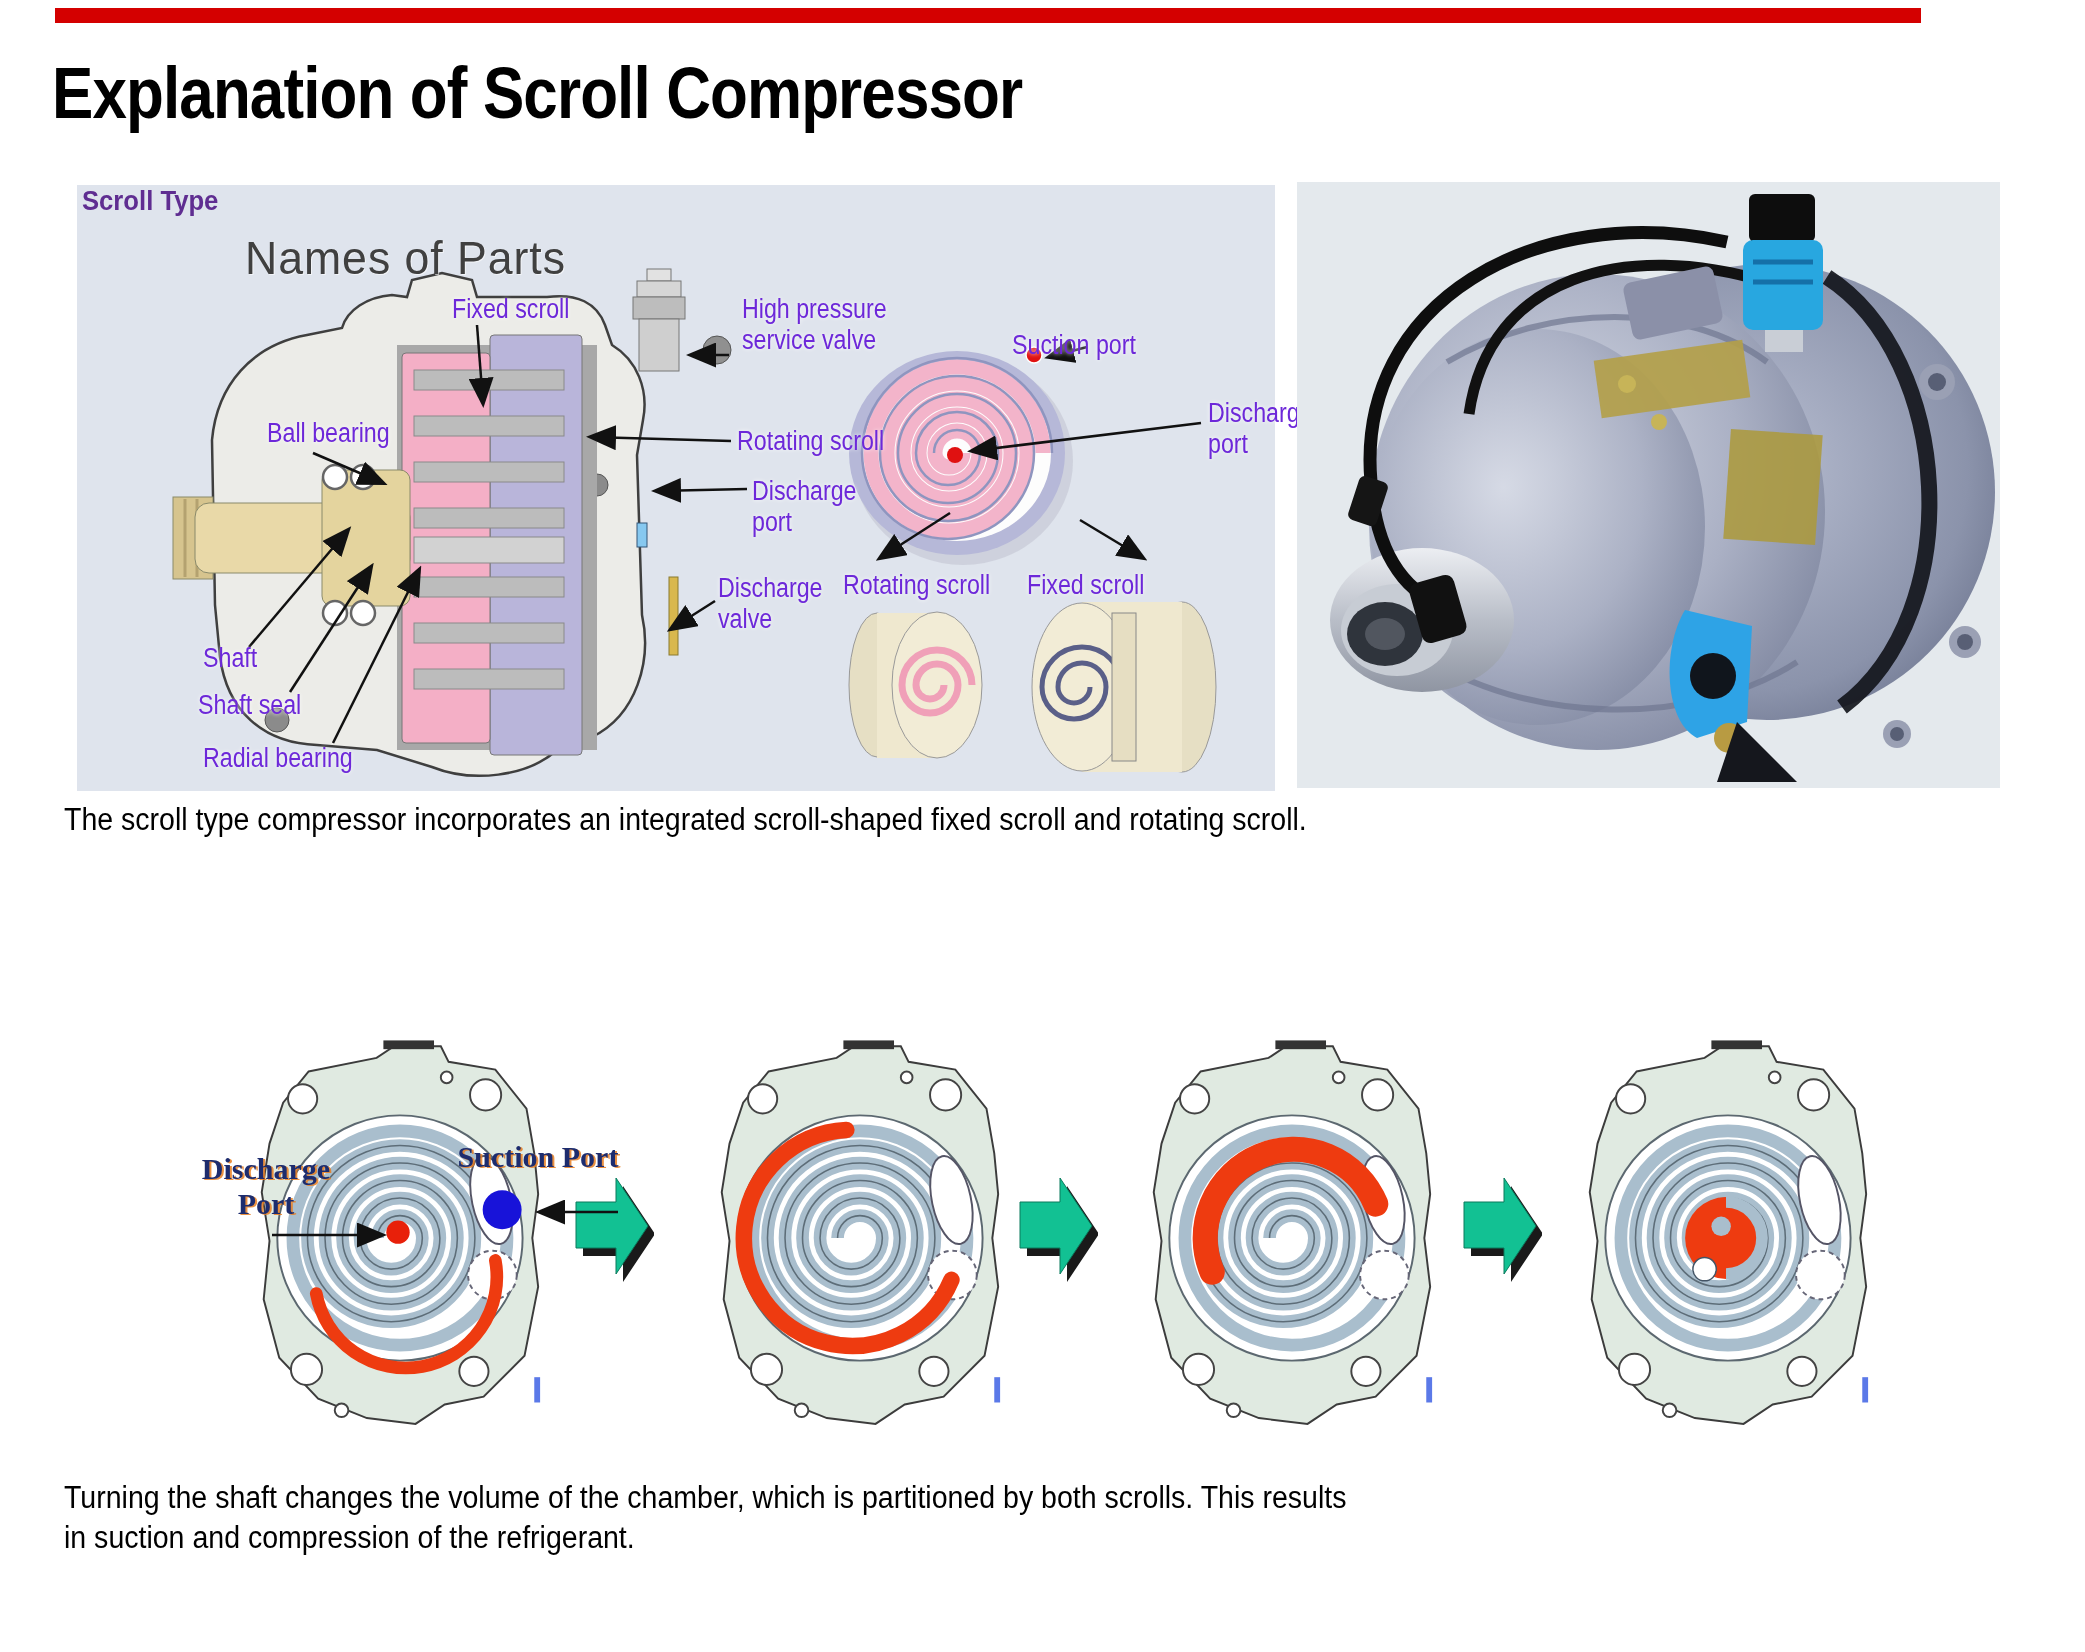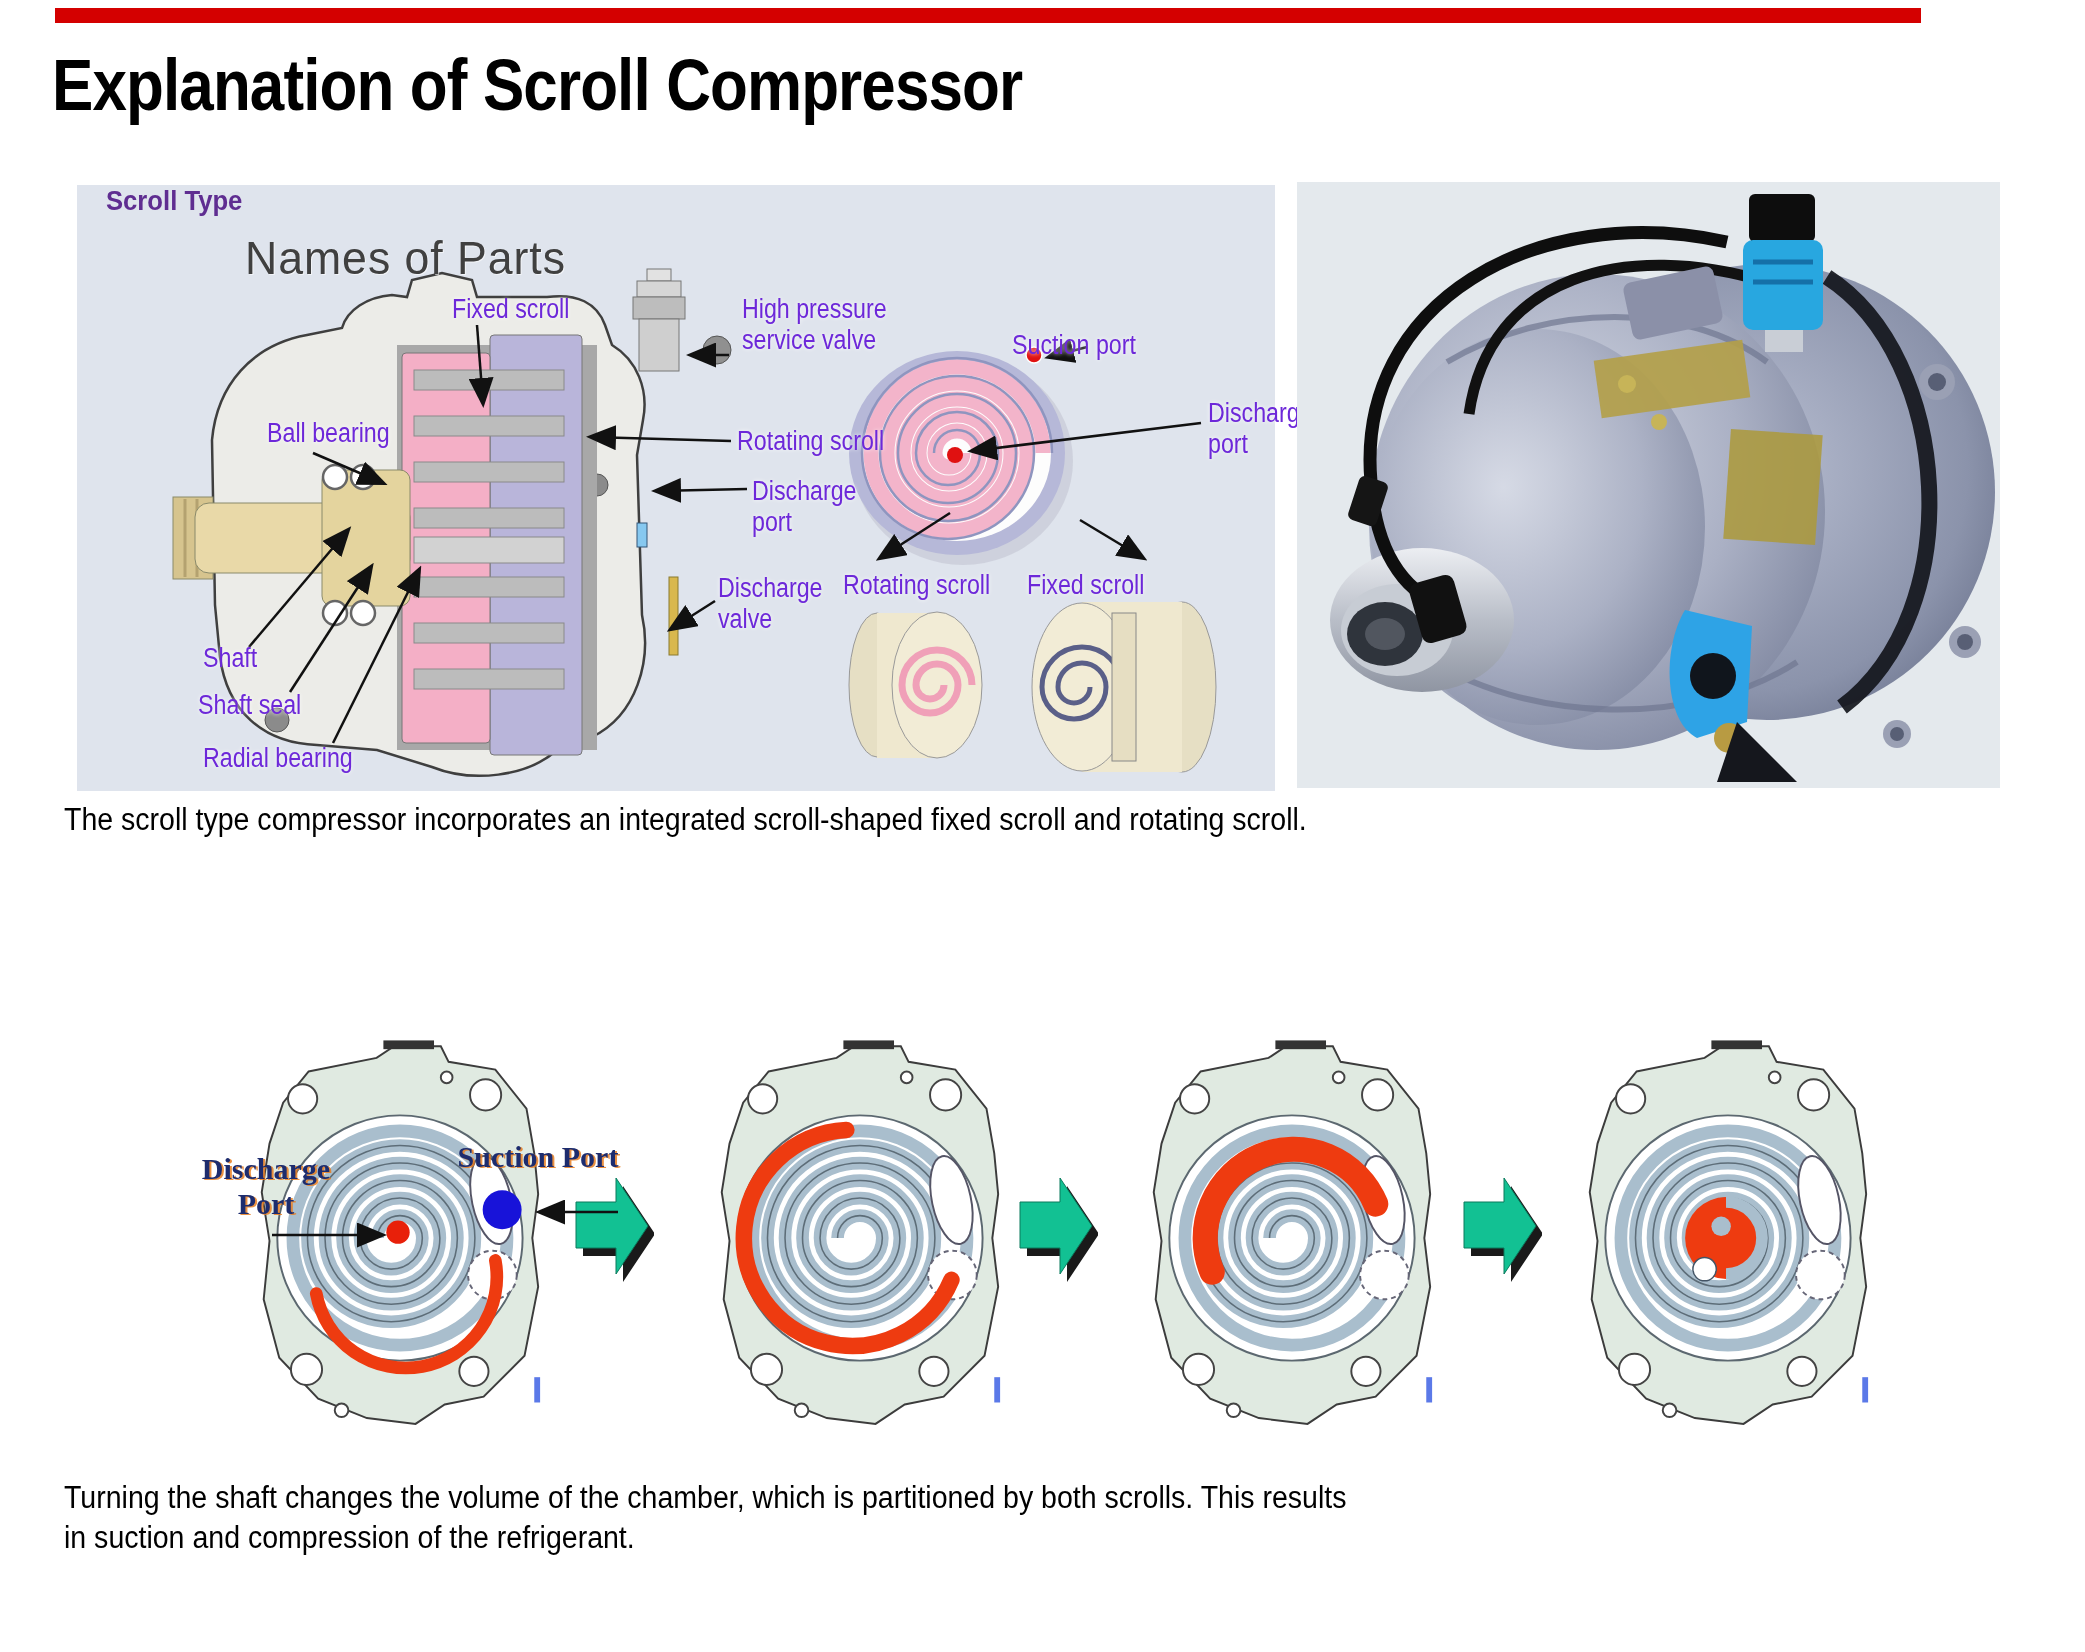--- a/index.html
+++ b/index.html
@@ -4,27 +4,27 @@
 <style>
   * { margin:0; padding:0; box-sizing:border-box; }
   body { width:2085px; height:1652px; position:relative; background:#ffffff;
          font-family:"Liberation Sans", sans-serif; overflow:hidden; }
   .abs { position:absolute; }
   .condensed { transform:scaleX(0.86); transform-origin:left top; display:inline-block; }
   .preline { white-space:pre-line; }
 
   #top-bar { left:55px; top:8px; width:1866px; height:15px; background:#d40000; }
 
-  #page-title { left:52px; top:44px; font-size:72px; font-weight:bold; color:#000;
+  #page-title { left:52px; top:52px; font-size:72px; font-weight:bold; color:#000;
                 letter-spacing:-1px; white-space:nowrap; }
 
   #diagram-panel { left:77px; top:185px; width:1198px; height:606px; background:#dfe4ed; }
   #photo-panel   { left:1297px; top:182px; width:703px; height:606px; background:#e4e9ed; }
 
-  #scroll-type-tag { left:82px; top:186px; font-size:27px; font-weight:bold; color:#5f2d91; white-space:nowrap;margin-left:24px; }
+  #scroll-type-tag { left:82px; top:186px; font-size:27px; font-weight:bold; color:#5f2d91; white-space:nowrap; }
   #names-heading   { left:245px; top:230px; font-size:47px; color:#404040; letter-spacing:1px; white-space:nowrap;
                      text-shadow:1px 1px 0 rgba(255,255,255,.6); }
 
   .part-label { font-size:27px; color:#6d28d9; line-height:1.13; white-space:pre-line;
                 text-shadow:0 0 5px rgba(255,255,255,.9); }
 
   #caption-top { left:64px; top:802px; width:1950px; font-size:31px; color:#000; }
   #caption-bottom { left:64px; top:1478px; width:1395px; font-size:31px; color:#000; line-height:1.3;text-decoration:underline; }
 
   .stage-label { font-family:"Liberation Serif", serif; font-weight:bold; font-size:30px;

